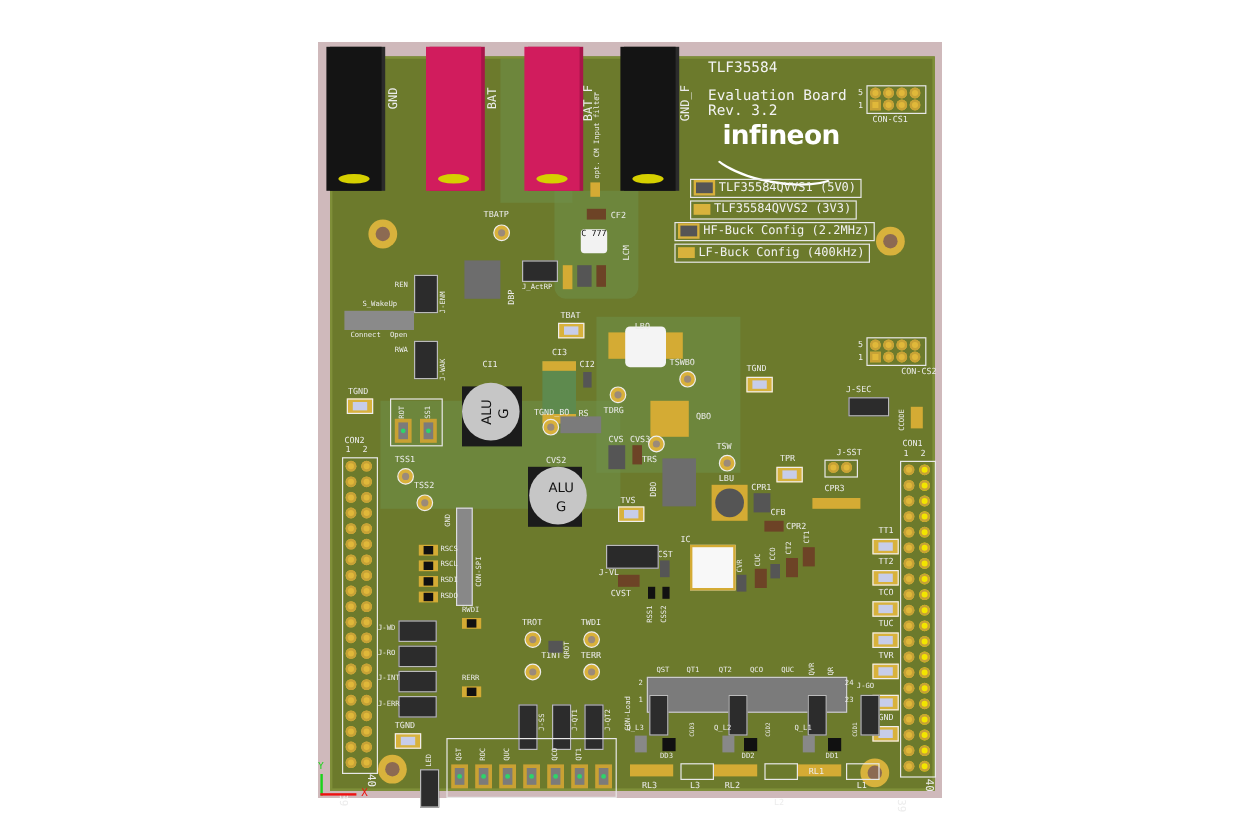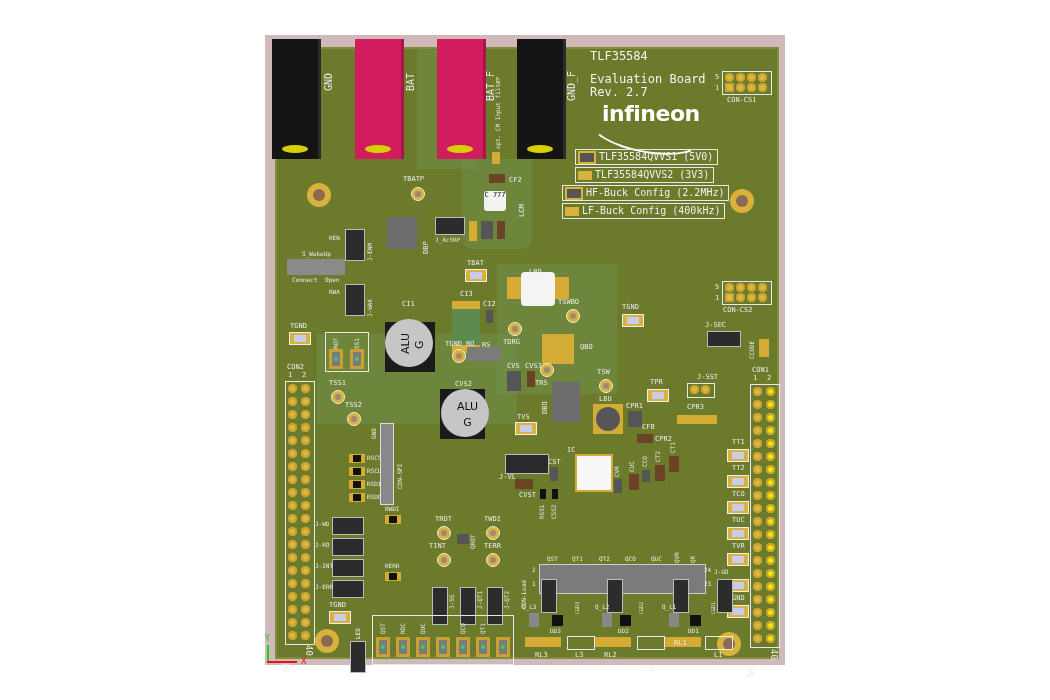--- a/index.html
+++ b/index.html
@@ -47,21 +47,21 @@
 <div class="board">
   <div class="pcb">
 
     <div class="area" style="left:140px;top:0;width:60px;height:120px;"></div>
     <div class="area" style="left:185px;top:110px;width:70px;height:90px;border-radius:0 0 10px 10px;"></div>
     <div class="area" style="left:220px;top:215px;width:120px;height:130px;"></div>
     <div class="area" style="left:40px;top:285px;width:200px;height:90px;"></div>
 
     <div class="title" style="left:313px;top:1px;">TLF35584</div>
     <div class="title" style="left:313px;top:24px;">Evaluation Board</div>
-    <div class="title" style="left:313px;top:37px;">Rev. 2.7</div>
+    <div class="title" style="left:313px;top:37px;">Rev. 3.2</div>
     <div class="logo" style="left:325px;top:52px;">infineon</div>
     <div class="logo-swoosh" style="left:313px;top:60px;width:110px;height:40px;transform:rotate(190deg);"></div>
 
     <div class="banana" style="left:-5px;top:-10px;">
       <div class="body blk"></div>
         <div class="hole"></div>
     </div>
     <div class="silkv" style="left:47px;top:42px;font-size:10px;">GND</div>
     <div class="banana" style="left:78px;top:-10px;">
       <div class="body red"></div>
@@ -196,21 +196,21 @@
       <div class="pin" style="left:424px;top:336px;"></div>
     <div class="silk" style="left:420px;top:325px;">J-SST</div>
 
     <div class="abs" style="left:298px;top:405px;width:34px;height:34px;background:#f8f8f8;border:2px solid #d4ab34;"></div>
     <div class="silk" style="left:290px;top:398px;">IC</div>
     <div class="chip" style="left:273px;top:418px;width:8px;height:14px;"></div>
     <div class="silk" style="left:271px;top:410px;">CST</div>
     <div class="abs" style="left:228px;top:405px;width:42px;height:18px;background:#2a2a2a;border:1px solid #bbb;"></div>
     <div class="silk" style="left:222px;top:425px;">J-VL</div>
     <div class="chip" style="left:238px;top:430px;width:18px;height:10px;background:#6d4326;"></div>
-    <div class="silk" style="left:242px;top:443px;">CVST</div>
+    <div class="silk" style="left:232px;top:443px;">CVST</div>
     <div class="chip" style="left:263px;top:440px;width:6px;height:10px;background:#111;"></div>
     <div class="chip" style="left:275px;top:440px;width:6px;height:10px;background:#111;"></div>
     <div class="silkv" style="left:262px;top:470px;font-size:6px;">RSS1</div>
     <div class="silkv" style="left:274px;top:470px;font-size:6px;">CSS2</div>
 
     <div class="chip" style="left:337px;top:430px;width:8px;height:14px;"></div>
     <div class="silkv" style="left:337px;top:428px;font-size:6px;">CVR</div>
     <div class="chip" style="left:352px;top:425px;width:10px;height:16px;background:#6d4326;"></div>
     <div class="silkv" style="left:352px;top:423px;font-size:6px;">CUC</div>
     <div class="chip" style="left:365px;top:421px;width:8px;height:12px;"></div>
@@ -239,21 +239,21 @@
     <div class="pin" style="left:448px;top:234px;"></div>
       <div class="pin" style="left:459px;top:234px;"></div>
       <div class="pin" style="left:470px;top:234px;"></div>
       <div class="pin" style="left:481px;top:234px;"></div>
     <div class="pin" style="left:448px;top:244px;border-radius:0;"></div>
       <div class="pin" style="left:459px;top:244px;"></div>
       <div class="pin" style="left:470px;top:244px;"></div>
       <div class="pin" style="left:481px;top:244px;"></div>
     <div class="silk" style="left:438px;top:235px;">5</div>
     <div class="silk" style="left:438px;top:246px;">1</div>
-    <div class="silk" style="left:446px;top:258px;">CON-CS2</div>
+    <div class="silk" style="left:474px;top:258px;">CON-CS2</div>
     <div class="jmp" style="left:430px;top:282px;width:32px;height:14px;"></div>
     <div class="silk" style="left:428px;top:273px;">J-SEC</div>
     <div class="smd" style="left:482px;top:290px;width:10px;height:18px;"></div>
     <div class="silkv" style="left:472px;top:310px;font-size:6px;">CCODE</div>
 
     <div class="hdr" style="left:473px;top:335px;width:28px;height:262px;"></div>
     <div class="silk" style="left:475px;top:318px;">CON1</div>
     <div class="silk" style="left:476px;top:326px;">1</div>
     <div class="silk" style="left:490px;top:326px;">2</div>
     <div class="silkv" style="left:477px;top:617px;font-size:9px;transform:rotate(90deg);">39</div>
@@ -305,21 +305,21 @@
     <div class="res" style="left:108px;top:466px;"></div>
     <div class="silk" style="left:108px;top:457px;font-size:6px;">RWDI</div>
     <div class="res" style="left:108px;top:523px;"></div>
     <div class="silk" style="left:108px;top:514px;font-size:6px;">RERR</div>
 
     <div class="tp" style="left:160px;top:477px;"></div>
     <div class="silk" style="left:158px;top:467px;">TROT</div>
     <div class="tp" style="left:209px;top:477px;"></div>
     <div class="silk" style="left:207px;top:467px;">TWDI</div>
     <div class="tp" style="left:160px;top:504px;"></div>
-    <div class="silk" style="left:152px;top:494px;">TINT</div>
+    <div class="silk" style="left:174px;top:494px;">TINT</div>
     <div class="tp" style="left:209px;top:504px;"></div>
     <div class="silk" style="left:207px;top:494px;">TERR</div>
     <div class="chip" style="left:180px;top:485px;width:12px;height:10px;"></div>
     <div class="silkv" style="left:193px;top:500px;font-size:6px;">QROT</div>
 
     <div class="jmp" style="left:155px;top:538px;width:14px;height:36px;"></div>
     <div class="silkv" style="left:172px;top:560px;font-size:6px;">J-SS</div>
     <div class="jmp" style="left:183px;top:538px;width:14px;height:36px;"></div>
     <div class="silkv" style="left:200px;top:560px;font-size:6px;">J-QT1</div>
     <div class="jmp" style="left:210px;top:538px;width:14px;height:36px;"></div>

